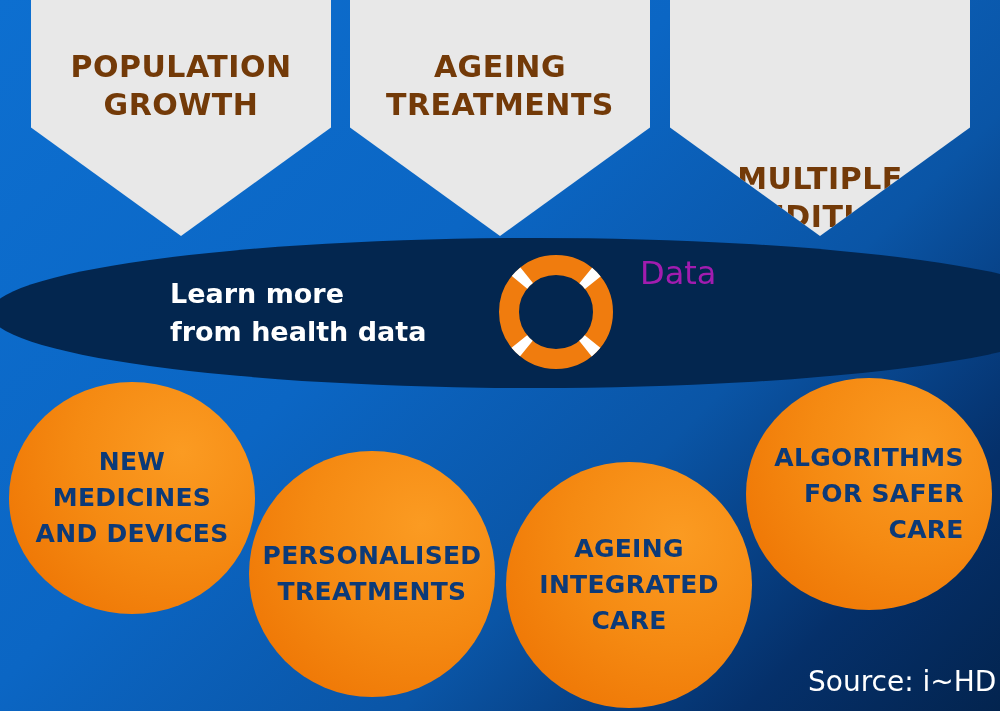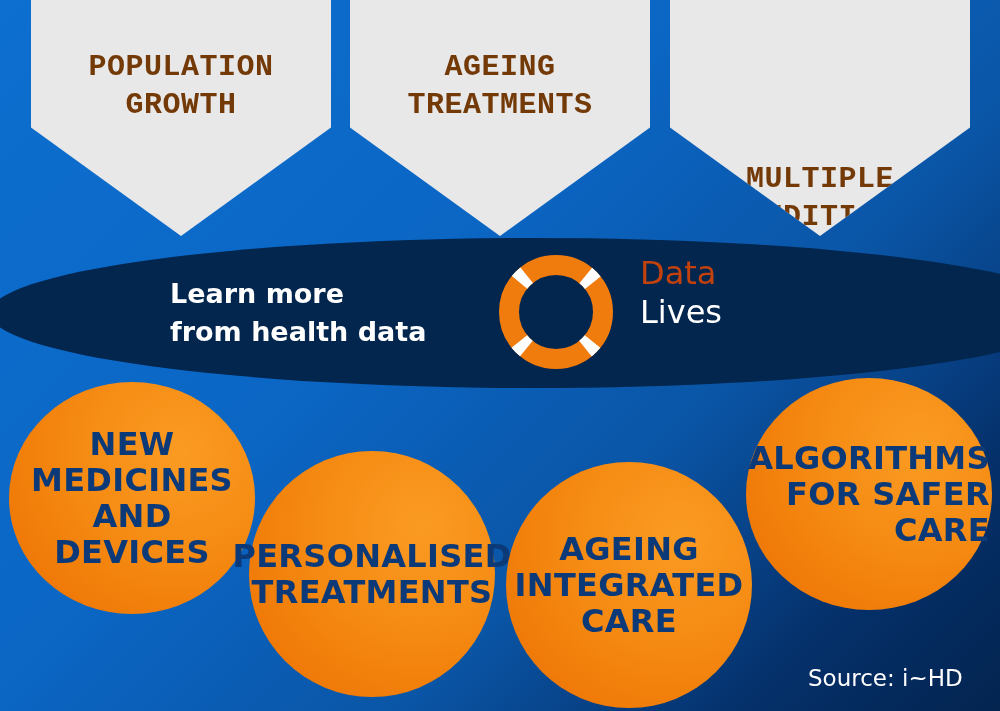--- a/index.html
+++ b/index.html
@@ -3,33 +3,33 @@
 <meta charset="utf-8">
 <style>
   html, body { margin:0; padding:0; }
   body { width:1000px; height:711px; overflow:hidden; position:relative;
     font-family:"DejaVu Sans", sans-serif;
     background: linear-gradient(135deg, #0d6fd0 0%, #0b66c4 40%, #0a55a6 65%, #05306a 85%, #03244f 100%); }
   .chev { position:absolute; top:0; width:300px; height:236px; background:#e8e8e8;
     clip-path: polygon(0 0, 100% 0, 100% 54%, 50% 100%, 0 54%);
     display:flex; align-items:flex-start; justify-content:center; }
   .chev span { margin-top:48px; color:#733a08; font-weight:bold; font-size:30px; line-height:38px;
-    text-align:center; white-space:pre-line; letter-spacing:0.5px;font-family:Liberation Mono, monospace; }
+    text-align:center; white-space:pre-line; letter-spacing:0.5px; }
   .ellipse { position:absolute; left:-10px; top:238px; width:1090px; height:150px; background:#03264f;
     border-radius:50%; }
   .learn { position:absolute; left:170px; top:275px; width:280px; text-align:left; color:#fff;
     font-weight:bold; font-size:27px; line-height:38px; white-space:pre-line; }
   .ring { position:absolute; left:497px; top:253px; width:118px; height:118px; }
   .dsl { position:absolute; left:640px; top:254px; font-size:32px; line-height:39px; font-family:"DejaVu Sans", sans-serif; }
   .dsl div { margin:0; }
   .circle { position:absolute; border-radius:50%;
     background: radial-gradient(circle at 70% 30%, #fb9b22 0%, #f58a12 45%, #ec6f00 100%);
     display:flex; align-items:center; justify-content:center; text-align:center; }
-  .circle span { color:#0c3a78; font-weight:bold; font-size:32px; line-height:36px; white-space:pre-line; letter-spacing:0.3px; }
-  .source { position:absolute; left:808px; top:665px; color:#fff; font-size:23px; }
+  .circle span { color:#0c3a78; font-weight:bold; font-size:25px; line-height:36px; white-space:pre-line; letter-spacing:0.3px; }
+  .source { position:absolute; left:808px; top:665px; color:#fff; font-size:28px; }
 </style>
 </head>
 <body>
 
 <div class="chev" style="left:31px;">
   <span>POPULATION
 GROWTH</span>
 </div>
 <div class="chev" style="left:350px;">
   <span>AGEING
@@ -45,22 +45,21 @@
 from health data</div>
 
 <svg class="ring" viewBox="0 0 118 118">
   <circle cx="59" cy="59" r="47" fill="none" stroke="#f07c0e" stroke-width="20"></circle>
   <g stroke="#ffffff" stroke-width="20" fill="none">
     <circle cx="59" cy="59" r="47" stroke-dasharray="10 63.8" stroke-dashoffset="-31.9"></circle>
   </g>
 </svg>
 
 <div class="dsl">
-  <div style="color:#c2410c">Data</div>
-  <div style="color:#ffffff">Lives</div>
+  <div style="color:#a21caf">Data</div>
 </div>
 
 <div class="circle" style="left:9px; top:382px; width:246px; height:232px;">
   <span>NEW
 MEDICINES
 AND DEVICES</span>
 </div>
 <div class="circle" style="left:249px; top:451px; width:246px; height:246px;justify-content:center;">
   <span>PERSONALISED
 TREATMENTS</span>

